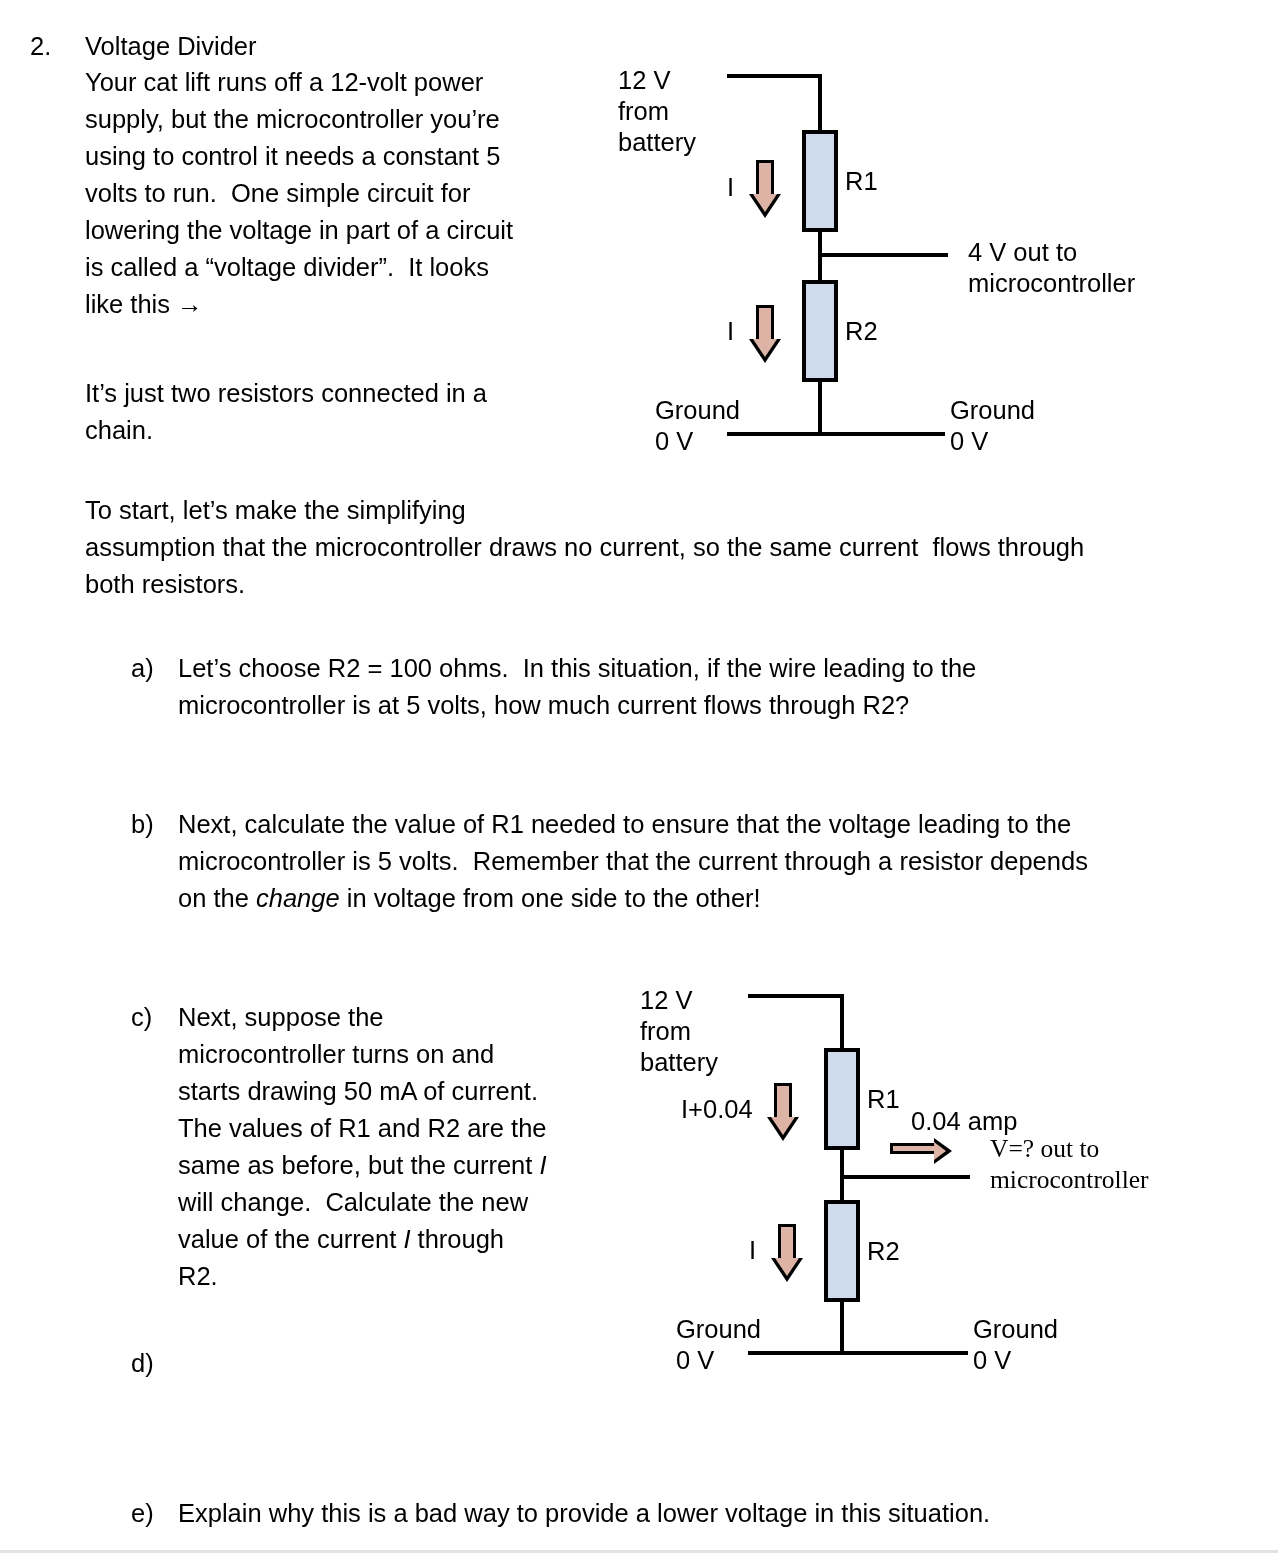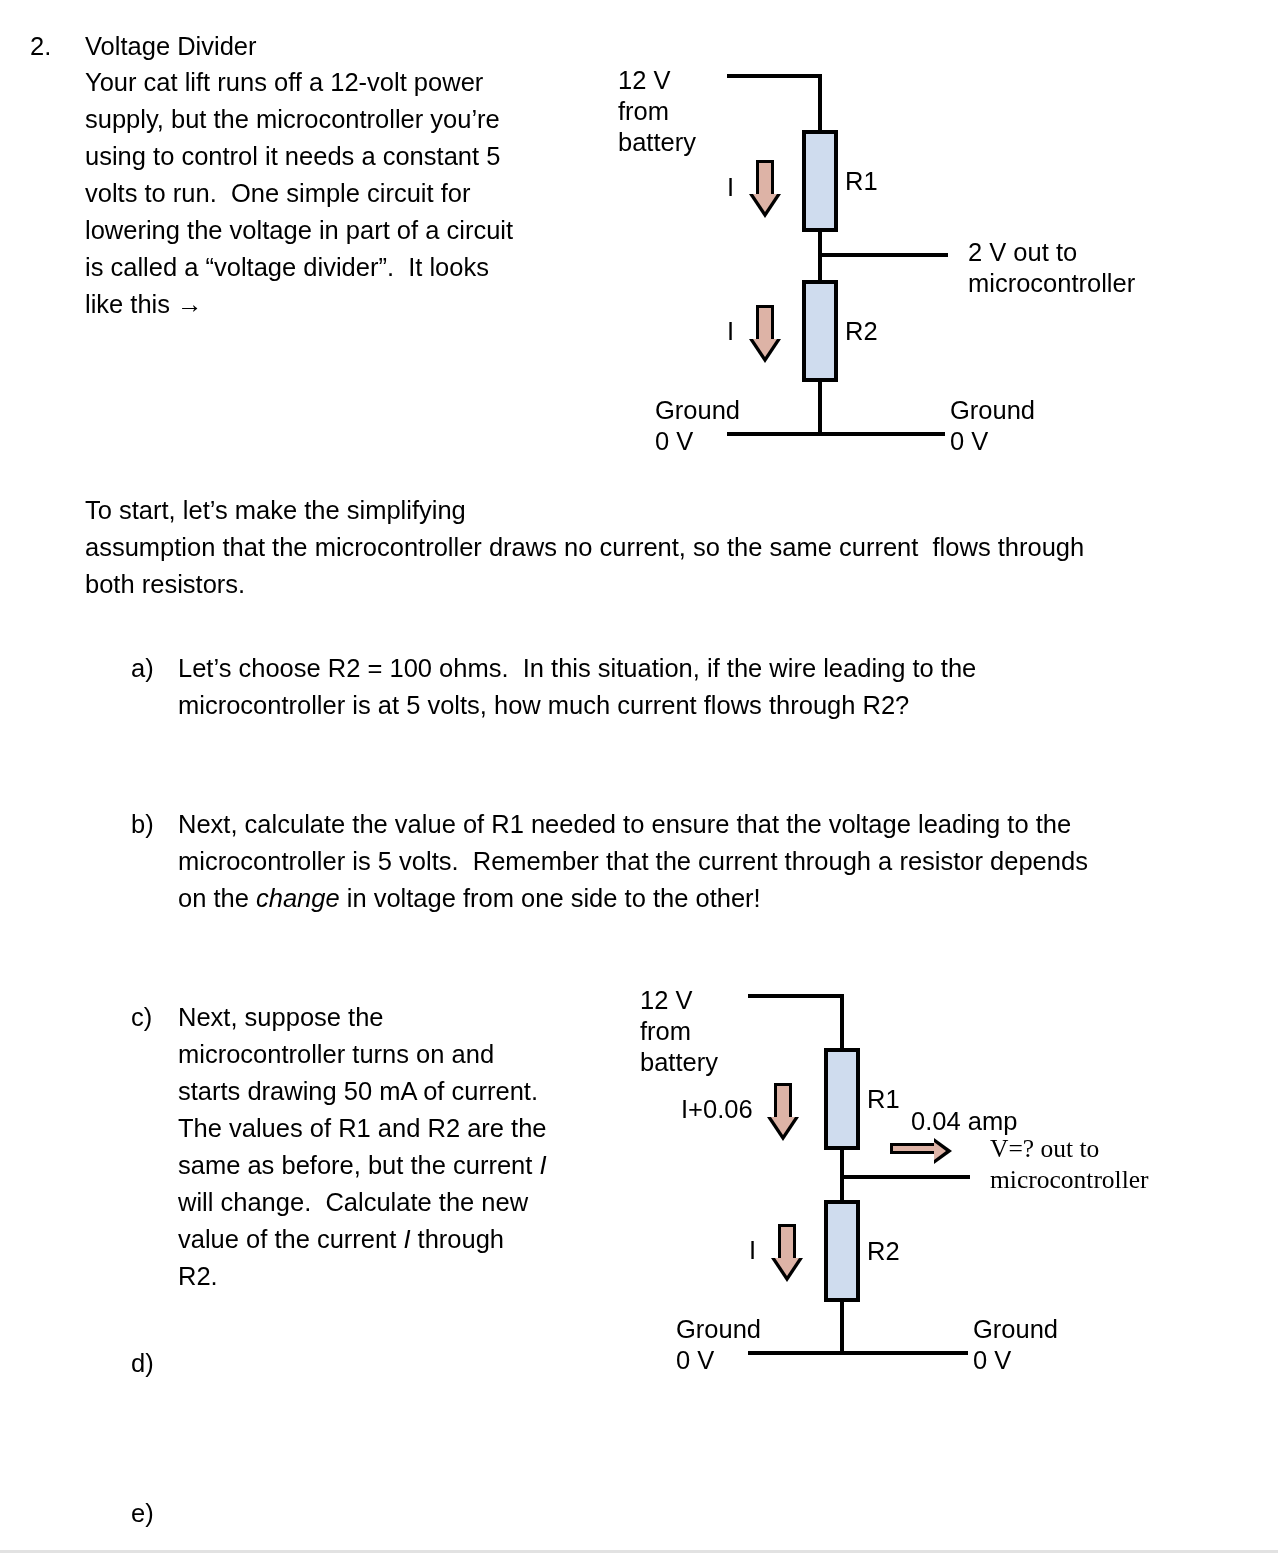--- a/index.html
+++ b/index.html
@@ -146,20 +146,22 @@
   <div class="txt" style="left:85px; top:28px; font-weight:400;">Voltage Divider</div>
 
   <div class="txt" style="left:85px; top:64px; width:520px;">Your cat lift runs off a 12-volt power
 supply, but the microcontroller you’re
 using to control it needs a constant 5
 volts to run.  One simple circuit for
 lowering the voltage in part of a circuit
 is called a “voltage divider”.  It looks
 like this →</div>
 
+  <div class="txt" style="left:85px; top:375px; width:520px;">It’s just two resistors connected in a
+chain.</div>
 
   <div class="circuit" style="left:0px; top:0px; width:1278px; height:470px;">
 
     <div class="clabel" style="left:618px; top:65px;">12 V
 from
 battery</div>
 
     <div class="wire wire-h" style="left:727px; top:74px; width:95px;"></div>
     <div class="wire wire-v" style="left:818px; top:74px; height:58px;"></div>
 
@@ -169,21 +171,21 @@
     <div class="clabel" style="left:727px; top:172px;">I</div>
     <div class="arrow-down" style="left:749px; top:160px; width:32px; height:58px;">
       <div class="shaft"></div>
       <div class="head"></div>
       <div class="head-in"></div>
     </div>
 
     <div class="wire wire-v" style="left:818px; top:230px; height:52px;"></div>
 
     <div class="wire wire-h" style="left:818px; top:253px; width:130px;"></div>
-    <div class="clabel" style="left:968px; top:237px;">2 V out to
+    <div class="clabel" style="left:968px; top:237px;">4 V out to
 microcontroller</div>
 
     <div class="resistor" style="left:802px; top:280px; width:36px; height:102px;"></div>
     <div class="clabel" style="left:845px; top:316px;">R2</div>
 
     <div class="clabel" style="left:727px; top:316px;">I</div>
     <div class="arrow-down" style="left:749px; top:305px; width:32px; height:58px;">
       <div class="shaft"></div>
       <div class="head"></div>
       <div class="head-in"></div>
@@ -226,21 +228,21 @@
     <div class="clabel" style="left:640px; top:985px;">12 V
 from
 battery</div>
 
     <div class="wire wire-h" style="left:748px; top:994px; width:96px;"></div>
     <div class="wire wire-v" style="left:840px; top:994px; height:56px;"></div>
 
     <div class="resistor" style="left:824px; top:1048px; width:36px; height:102px;"></div>
     <div class="clabel" style="left:867px; top:1084px;">R1</div>
 
-    <div class="clabel" style="left:681px; top:1094px;">I+0.06</div>
+    <div class="clabel" style="left:681px; top:1094px;">I+0.04</div>
     <div class="arrow-down" style="left:767px; top:1083px; width:32px; height:58px;">
       <div class="shaft"></div>
       <div class="head"></div>
       <div class="head-in"></div>
     </div>
 
     <div class="clabel" style="left:911px; top:1106px;">0.04 amp</div>
     <div class="arrow-right" style="left:890px; top:1138px; width:64px; height:26px;">
       <div class="shaft"></div>
       <div class="head"></div>
@@ -268,16 +270,17 @@
     <div class="wire wire-h" style="left:748px; top:1351px; width:220px;"></div>
     <div class="clabel" style="left:676px; top:1314px;">Ground
 0 V</div>
     <div class="clabel" style="left:973px; top:1314px;">Ground
 0 V</div>
   </div>
 
   <div class="marker" style="left:131px; top:1345px;">d)</div>
 
   <div class="marker" style="left:131px; top:1495px;">e)</div>
+  <div class="txt" style="left:178px; top:1495px; width:1070px;">Explain why this is a bad way to provide a lower voltage in this situation.</div>
 
   <div class="footer-rule" style="top:1550px;"></div>
 
 </div>
 
 </body></html>

